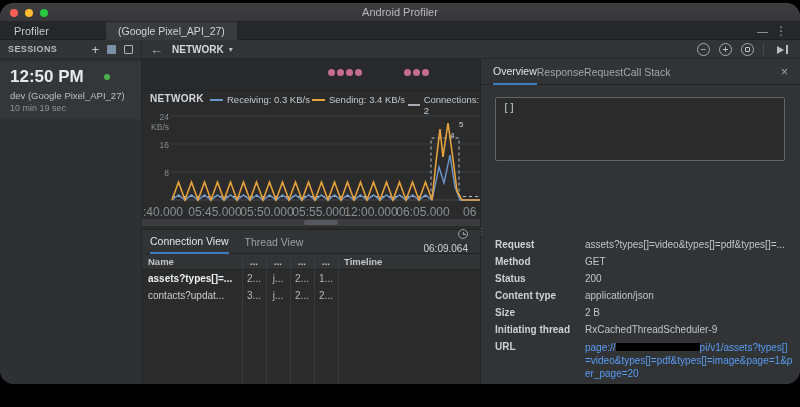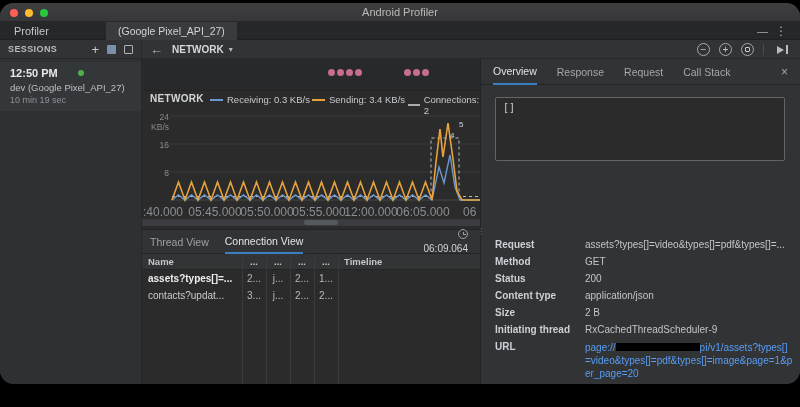--- a/index.html
+++ b/index.html
@@ -44,21 +44,21 @@
   .reset-inner { display:block; width:5px; height:5px; border:1px solid #c6cacd; border-radius:1px; margin:3px auto 0; }
   .tb-divider { position:absolute; right:36px; top:4px; width:1px; height:11px; background:#4a4d50; }
   .live-btn { position:absolute; right:12px; top:5px; display:flex; align-items:center; }
   .live-tri { width:0; height:0; border-left:7px solid #b9bdc1; border-top:4px solid transparent; border-bottom:4px solid transparent; }
   .live-bar { width:2px; height:9px; background:#b9bdc1; margin-left:2px; }
 
   
   .bodyarea { position:absolute; top:56px; left:0; right:0; bottom:0; }
   .left-panel { position:absolute; left:0; top:0; width:142px; bottom:0; background:#2e3032; border-right:1px solid #26282a; }
   .session-item { margin-top:3px; padding:5px 8px 6px 10px; background:#34373a; }
-  .time-row { display:flex; align-items:center; gap:20px; font-size:11px; font-weight:bold; color:#e7e9eb; }
+  .time-row { display:flex; align-items:center; gap:20px; font-size:17px; font-weight:bold; color:#e7e9eb; }
   .dot-green { width:6px; height:6px; border-radius:50%; background:#4db24d; }
   .sess-name { font-size:9.5px; color:#bcc0c3; margin-top:3px; }
   .sess-dur { font-size:9px; color:#8f9396; margin-top:2px; }
 
   .center-col { position:absolute; left:142px; top:0; width:338px; bottom:0; }
   .right-panel { position:absolute; left:480px; top:0; right:0; bottom:0; background:#313335; border-left:1px solid #232525; }
 
   
   .chart { position:absolute; top:0; left:0; right:0; height:170px; background:#2b2b2b; }
   .events { position:absolute; top:0; left:0; right:0; height:32px; background:#28292b; border-bottom:1px solid #222426; }
@@ -95,21 +95,21 @@
   .table-head .c-name { padding-left:6px; }
   .table-head .c-dots { text-align:center; }
   .table-head .c-tl { padding-left:6px; }
   .table-row { display:grid; grid-template-columns:100px 24px 24px 24px 24px 1fr; height:17px; line-height:17px; font-size:10px; }
   .table-row .r-name { padding-left:6px; overflow:hidden; white-space:nowrap; }
   .table-row .r-cell { text-align:center; color:#b5b8bb; overflow:hidden; white-space:nowrap; }
   .row-sel .r-name { color:#eceeef; font-weight:bold; }
   .row-plain .r-name { color:#caccce; }
 
   
-  .ov-tabs { height:26px; display:flex; align-items:center; gap:20px; padding:0 12px; border-bottom:1px solid #232525; }
+  .ov-tabs { height:26px; display:flex; align-items:center; padding:0 12px; border-bottom:1px solid #232525; }
   .ov-tab { font-size:10.5px; color:#a4a8ac; height:26px; line-height:26px; }
   .ov-tab.active { color:#e0e3e5; line-height:24px; border-bottom:2px solid #3a7fc2; }
   .close-x { margin-left:auto; font-size:12px; color:#a6aaae; line-height:26px; }
   .payload-box { position:absolute; left:14px; top:38px; width:290px; height:64px; background:#2b2b2b;
                  border:1px solid #62666a; border-radius:2px; padding:4px 7px;
                  font-family:"DejaVu Sans Mono",monospace; font-size:10px; color:#cfd2d4; }
   .details { position:absolute; left:14px; top:180px; width:298px; font-size:10px; }
   .drow { display:flex; margin-bottom:5px; line-height:12px; }
   .dlabel { width:90px; flex:none; font-weight:bold; color:#ccd1d6; }
   .dvalue { color:#c2c5c8; white-space:nowrap; overflow:hidden; flex:1; }
@@ -230,22 +230,22 @@
           <span class="xt mid" style="left:281px">06:05.000</span>
           <span class="xt" style="left:321px">06</span>
         </div>
         <div class="scrollbar">
           <span class="scroll-handle"></span>
         </div>
       </div>
 
       <div class="conn">
         <div class="conn-tabs">
+          <span class="conn-tab active">Connection View</span>
           <span class="conn-tab">Thread View</span>
-          <span class="conn-tab active">Connection View</span>
           <span class="conn-clock">
             <span class="clock-icon"></span>
             <span class="conn-time">06:09.064</span>
           </span>
         </div>
 
         <span class="col-line" style="left:100px"></span>
         <span class="col-line" style="left:124px"></span>
         <span class="col-line" style="left:148px"></span>
         <span class="col-line" style="left:172px"></span>

